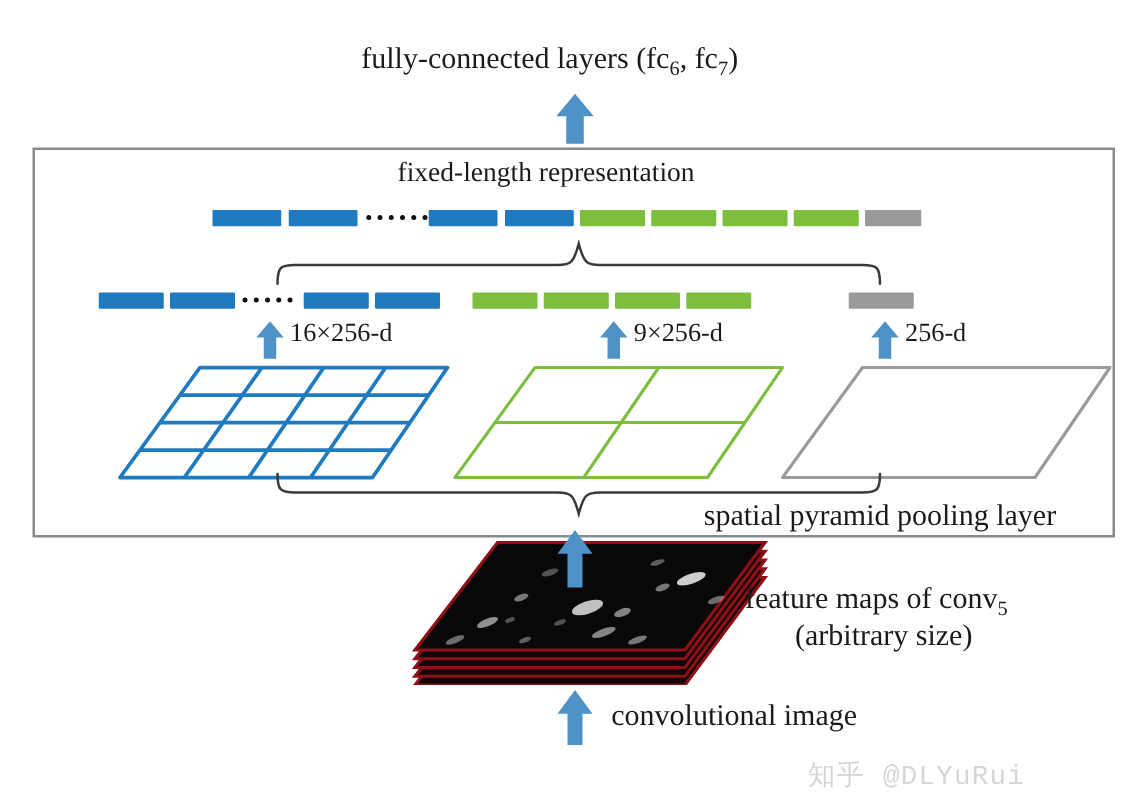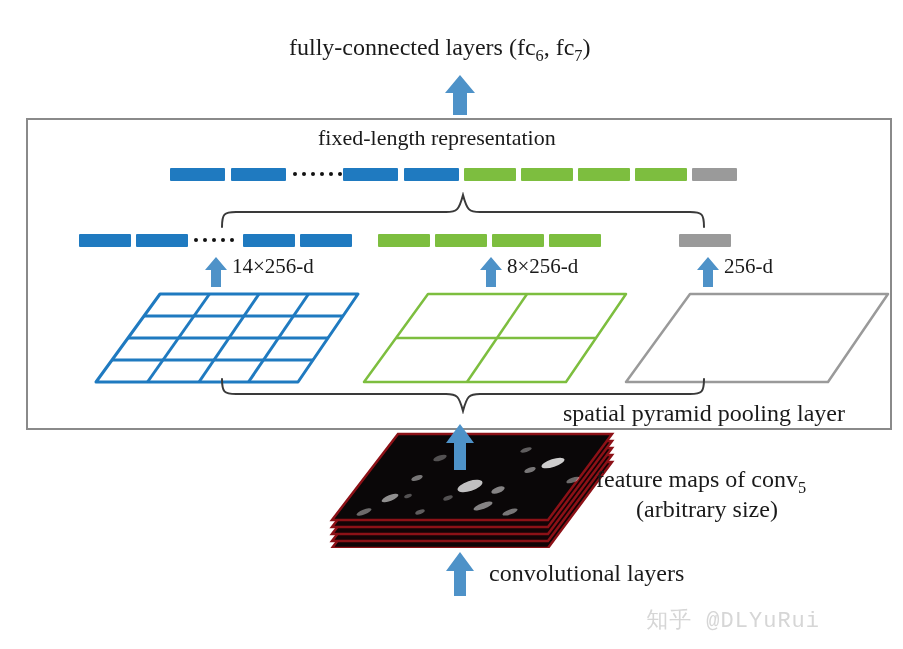--- a/index.html
+++ b/index.html
@@ -98,26 +98,26 @@
     <div class="bar green" style="left:435px;top:0;width:52px;"></div>
     <div class="bar green" style="left:492px;top:0;width:52px;"></div>
     <div class="bar green" style="left:549px;top:0;width:52px;"></div>
 
     <div class="bar gray" style="left:679px;top:0;width:52px;"></div>
   </div>
 
   <svg class="arrow" style="left:203px;top:256px;" width="26" height="32" viewBox="0 0 26 32">
     <path d="M13 1 L24 14 L18 14 L18 31 L8 31 L8 14 L2 14 Z" fill="#4e92c8"></path>
   </svg>
-  <div class="abs txt t-dim" style="left:232px;top:254px;">14×256-d</div>
+  <div class="abs txt t-dim" style="left:232px;top:254px;">16×256-d</div>
 
   <svg class="arrow" style="left:478px;top:256px;" width="26" height="32" viewBox="0 0 26 32">
     <path d="M13 1 L24 14 L18 14 L18 31 L8 31 L8 14 L2 14 Z" fill="#4e92c8"></path>
   </svg>
-  <div class="abs txt t-dim" style="left:507px;top:254px;">8×256-d</div>
+  <div class="abs txt t-dim" style="left:507px;top:254px;">9×256-d</div>
 
   <svg class="arrow" style="left:695px;top:256px;" width="26" height="32" viewBox="0 0 26 32">
     <path d="M13 1 L24 14 L18 14 L18 31 L8 31 L8 14 L2 14 Z" fill="#4e92c8"></path>
   </svg>
   <div class="abs txt t-dim" style="left:724px;top:254px;">256-d</div>
 
   <svg class="abs" style="left:90px;top:292px;" width="280" height="95" viewBox="0 0 280 95">
     <g stroke="#1f7ac0" stroke-width="3" fill="none" stroke-linejoin="round">
       <path d="M70 2 L268 2 L208 90 L6 90 Z"></path>
       <path d="M119.5 2 L57.5 90"></path>
@@ -193,17 +193,17 @@
   </div>
 
   <div class="abs txt t-label" style="left:596px;top:466px;">
     <span>feature maps of conv</span><sub>5</sub>
   </div>
   <div class="abs txt t-label" style="left:636px;top:496px;">(arbitrary size)</div>
 
   <svg class="arrow" style="left:443px;top:551px;" width="34" height="46" viewBox="0 0 34 46">
     <path d="M17 1 L31 20 L23 20 L23 45 L11 45 L11 20 L3 20 Z" fill="#4e92c8"></path>
   </svg>
-  <div class="abs txt t-label" style="left:489px;top:560px;">convolutional layers</div>
+  <div class="abs txt t-label" style="left:489px;top:560px;">convolutional image</div>
 
   <div class="watermark">知乎 @DLYuRui</div>
 
 </div>
 
 </body></html>

